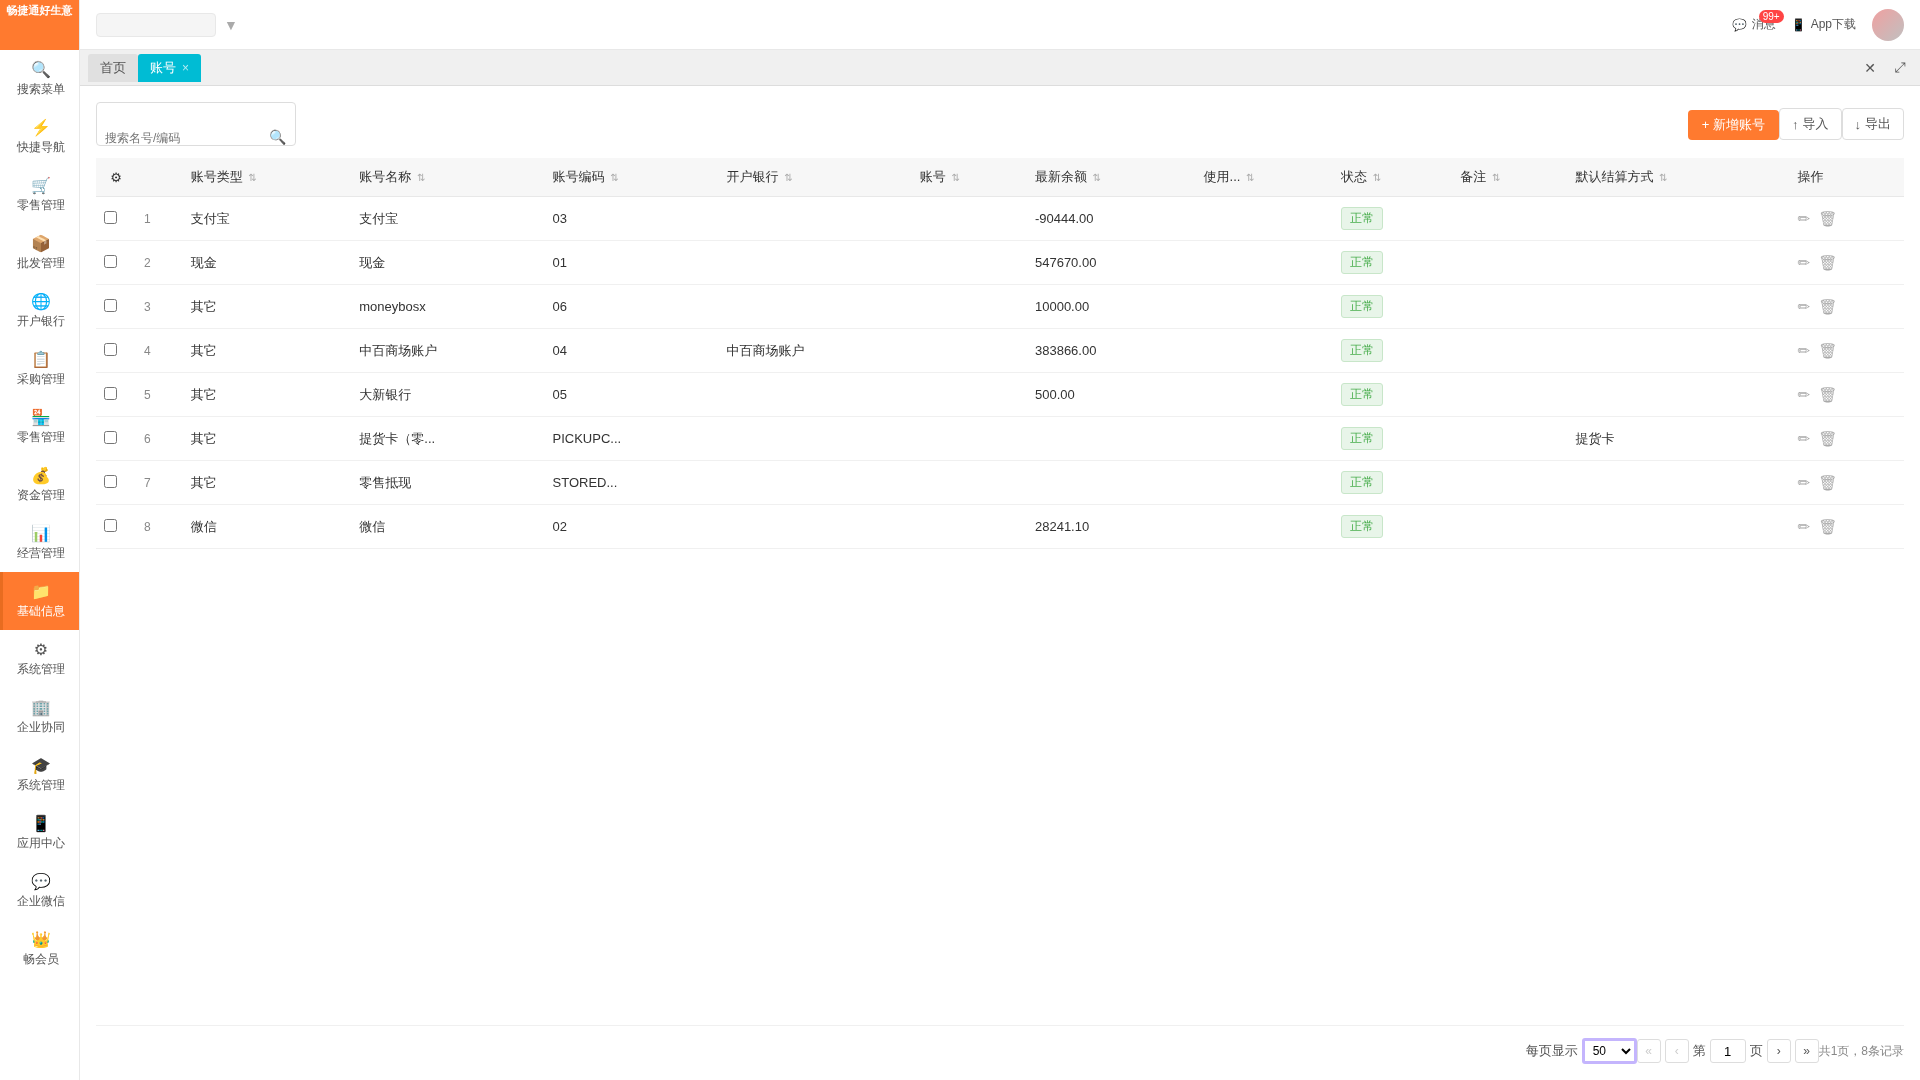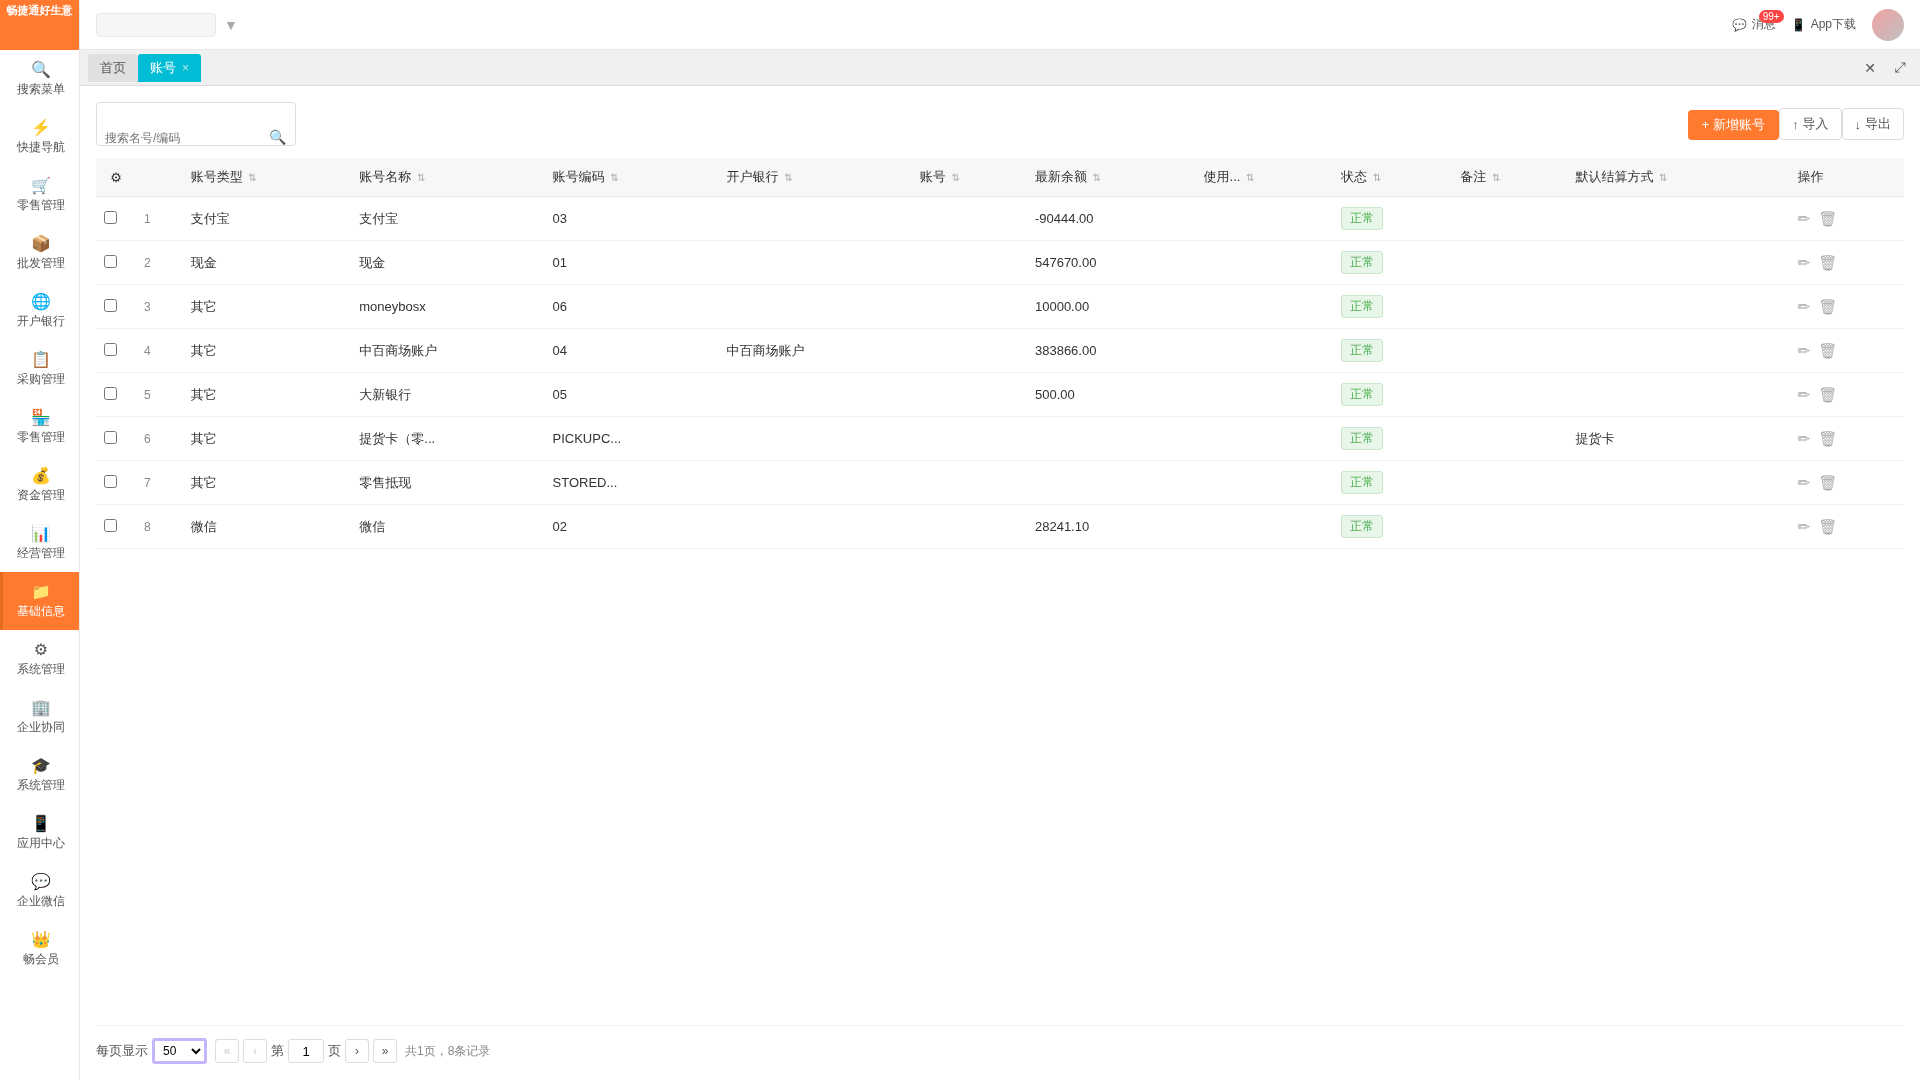--- a/index.html
+++ b/index.html
@@ -293,22 +293,21 @@
       color: #aaa;
       font-size: 15px;
       padding: 0;
     }
     .row-num { color: #888; font-size: 12px; }
 
     
     .pagination {
       display: flex;
       align-items: center;
-      justify-content: flex-start;
-      gap: 8px;
+      justify-content: flex-end;
       padding: 12px 0 0 0;
       font-size: 13px;
       color: #555;
       border-top: 1px solid #f0f0f0;
       margin-top: 8px;
     }
     .pagination-perpage {
       display: flex;
       align-items: center;
       gap: 4px;

